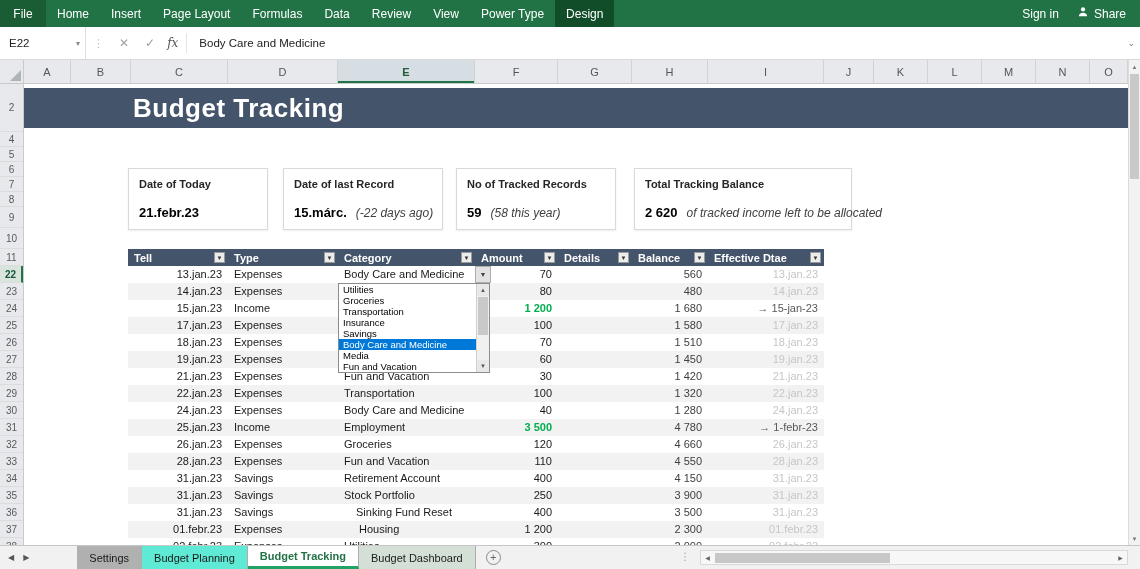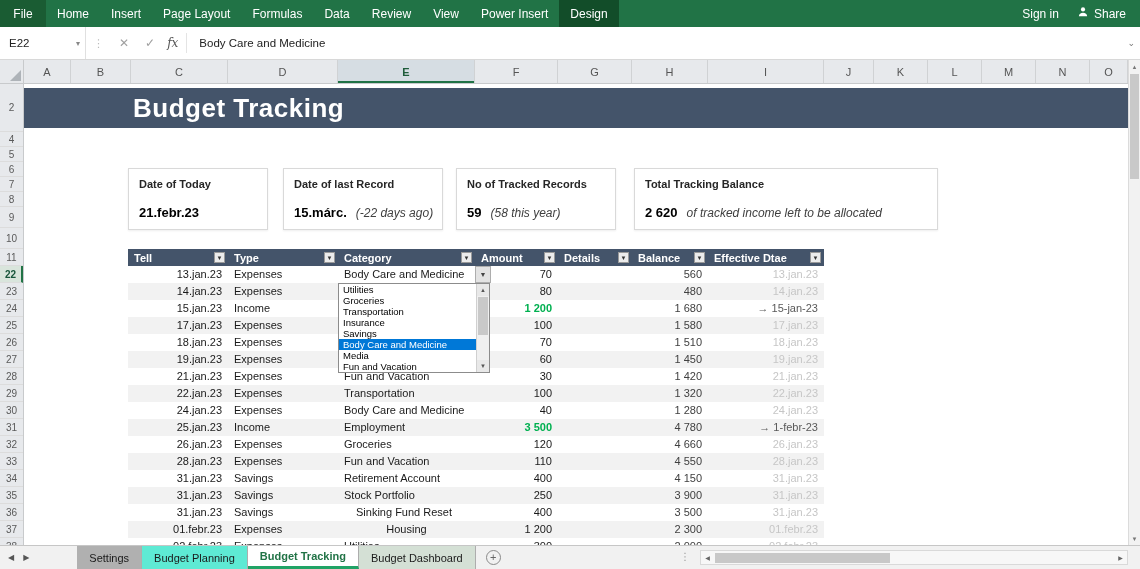--- a/index.html
+++ b/index.html
@@ -40,21 +40,21 @@
   .rowh { position:absolute; left:0; width:23px; display:flex; align-items:center; justify-content:center; font-size:10px; color:#595959; border-bottom:1px solid #dcdcdc; }
   .rowh.sel { background:#d9e5dc; color:#18563b; font-weight:bold; border-right:2px solid #217346; }
   .cells { position:absolute; top:0; left:24px; width:1104px; height:100%; }
 
   .titleband { position:absolute; top:4px; left:0; width:1104px; height:40px; background:#44546a; color:#fff; display:flex; align-items:center; padding-left:109px; font-size:26px; font-weight:bold; letter-spacing:0.5px; }
 
   .card { position:absolute; top:84px; height:62px; background:#fff; border:1px solid #d9d9d9; box-shadow:0 1px 2px rgba(0,0,0,0.07); padding:9px 10px; }
   .card-1 { left:104px; width:140px; }
   .card-2 { left:259px; width:160px; }
   .card-3 { left:432px; width:160px; }
-  .card-4 { left:610px; width:304px; }
+  .card-4 { left:610px; width:218px; }
   .card .lbl { font-size:11px; font-weight:bold; color:#262626; }
   .card .valrow { position:absolute; left:10px; right:6px; bottom:9px; display:flex; align-items:baseline; gap:9px; white-space:nowrap; }
   .card .val { font-size:13px; font-weight:bold; color:#000; }
   .card .note { font-size:12px; color:#404040;font-style:italic; }
 
   .thead { position:absolute; top:165px; left:104px; width:696px; height:17px; background:#44546a; }
   .th { position:absolute; top:0; height:17px; display:flex; align-items:center; padding-left:6px; color:#fff; font-size:11px; font-weight:bold; white-space:nowrap; overflow:hidden; }
   .fbtn { position:absolute; right:3px; top:3px; width:11px; height:11px; background:#ececec; border:1px solid #9a9a9a; color:#333; font-size:6px; display:flex; align-items:center; justify-content:center; }
   .th .fbtn { position:absolute; }
 
@@ -108,21 +108,21 @@
   <div class="ribbon">
     <div class="file-tab">File</div>
     <div class="rtabs">
         <div class="rtab">Home</div>
         <div class="rtab">Insert</div>
         <div class="rtab">Page Layout</div>
         <div class="rtab">Formulas</div>
         <div class="rtab">Data</div>
         <div class="rtab">Review</div>
         <div class="rtab">View</div>
-        <div class="rtab">Power Insert</div>
+        <div class="rtab">Power Type</div>
         <div class="rtab active">Design</div>
       </div>
     <div class="ribbon-right">
       <span>Sign in</span>
       <span class="share-wrap">
         <span>
           <svg width="12" height="12" viewBox="0 0 16 16">
               <circle cx="8" cy="4.6" r="2.8" fill="#fff"></circle>
               <path d="M2.5 13.5c0-3 2.5-4.6 5.5-4.6s5.5 1.6 5.5 4.6z" fill="#fff"></path>
             </svg>
@@ -392,21 +392,21 @@
             <div class="td" style="left: 100px; width: 110px;">Savings</div>
             <div class="td" style="left: 210px; width: 137px; margin-left: 12px;">Sinking Fund Reset</div>
             <div class="td right" style="left: 347px; width: 83px;">400</div>
             <div class="td" style="left: 430px; width: 74px;"></div>
             <div class="td right bal" style="left: 504px; width: 76px;">3 500</div>
             <div class="td right effgray" style="left: 580px; width: 116px;">31.jan.23</div>
           </div>
           <div class="trow band" style="top: 437px;">
             <div class="td right" style="left: 0px; width: 100px;">01.febr.23</div>
             <div class="td" style="left: 100px; width: 110px;">Expenses</div>
-            <div class="td" style="left: 210px; width: 137px; text-align: center;">Housing</div>
+            <div class="td" style="left: 225px; width: 137px;">Housing</div>
             <div class="td right" style="left: 347px; width: 83px;">1 200</div>
             <div class="td" style="left: 430px; width: 74px;"></div>
             <div class="td right bal" style="left: 504px; width: 76px;">2 300</div>
             <div class="td right effgray" style="left: 580px; width: 116px;">01.febr.23</div>
           </div>
           <div class="trow" style="top: 454px;">
             <div class="td right" style="left: 0px; width: 100px;">02.febr.23</div>
             <div class="td" style="left: 100px; width: 110px;">Expenses</div>
             <div class="td" style="left: 210px; width: 137px;">Utilities</div>
             <div class="td right" style="left: 347px; width: 83px;">300</div>

